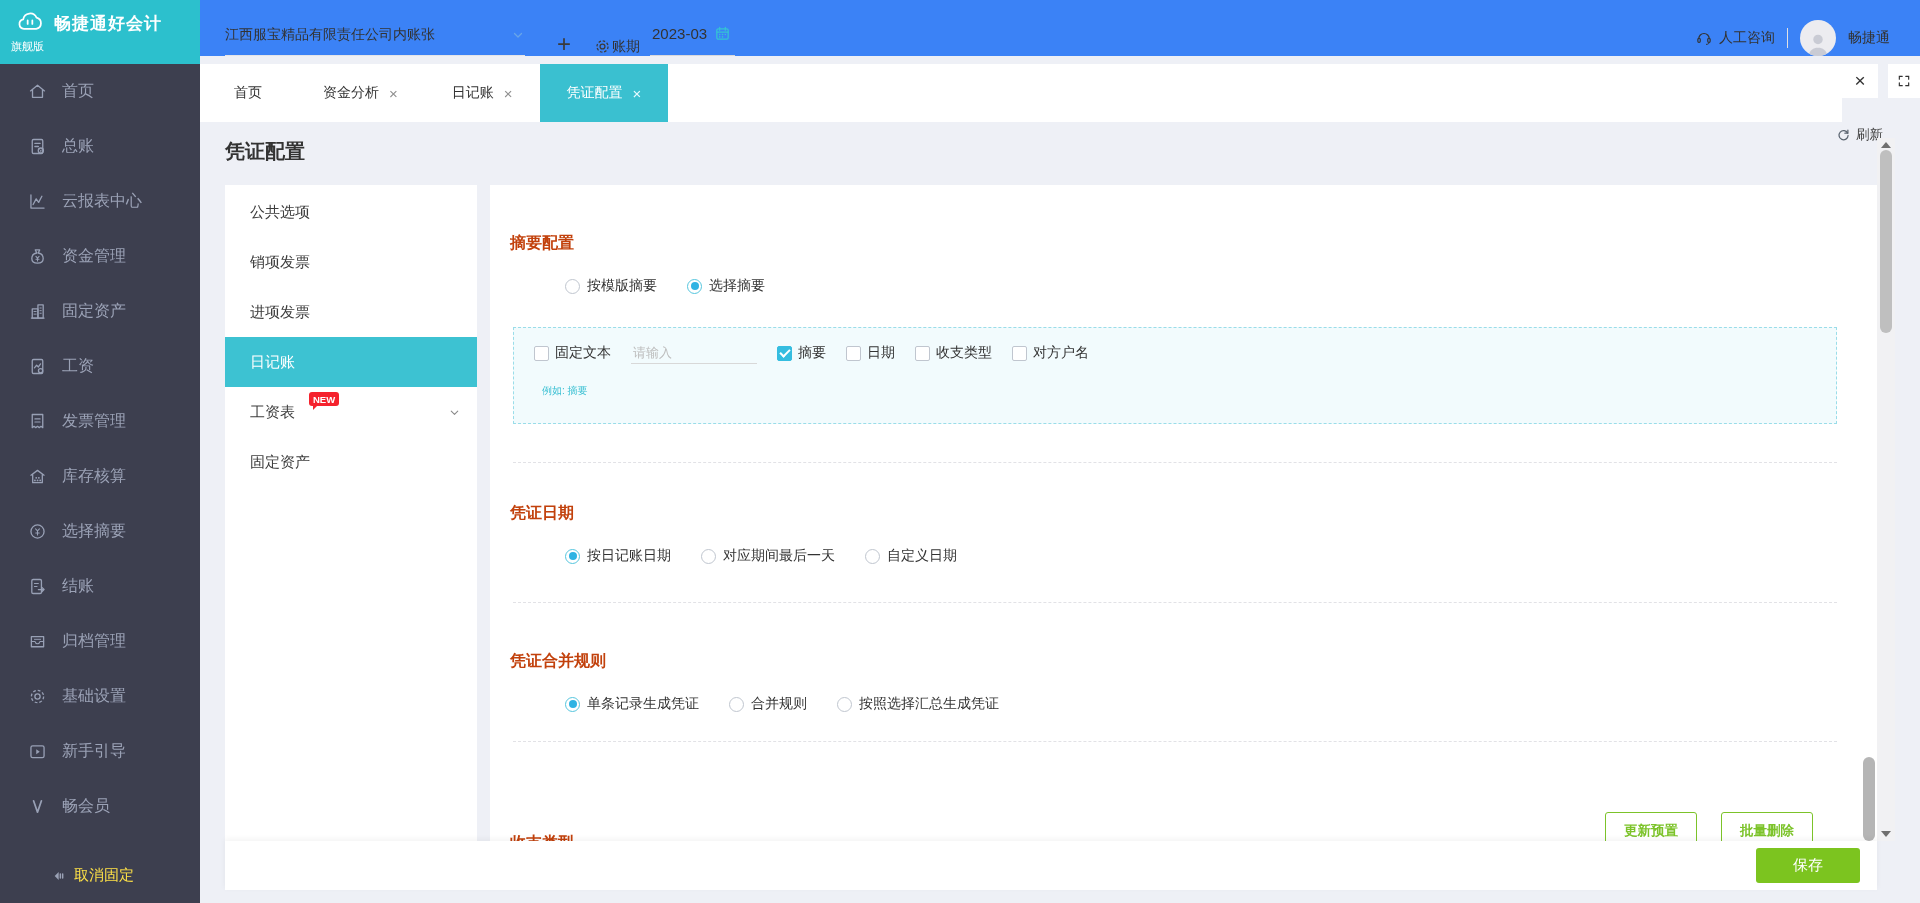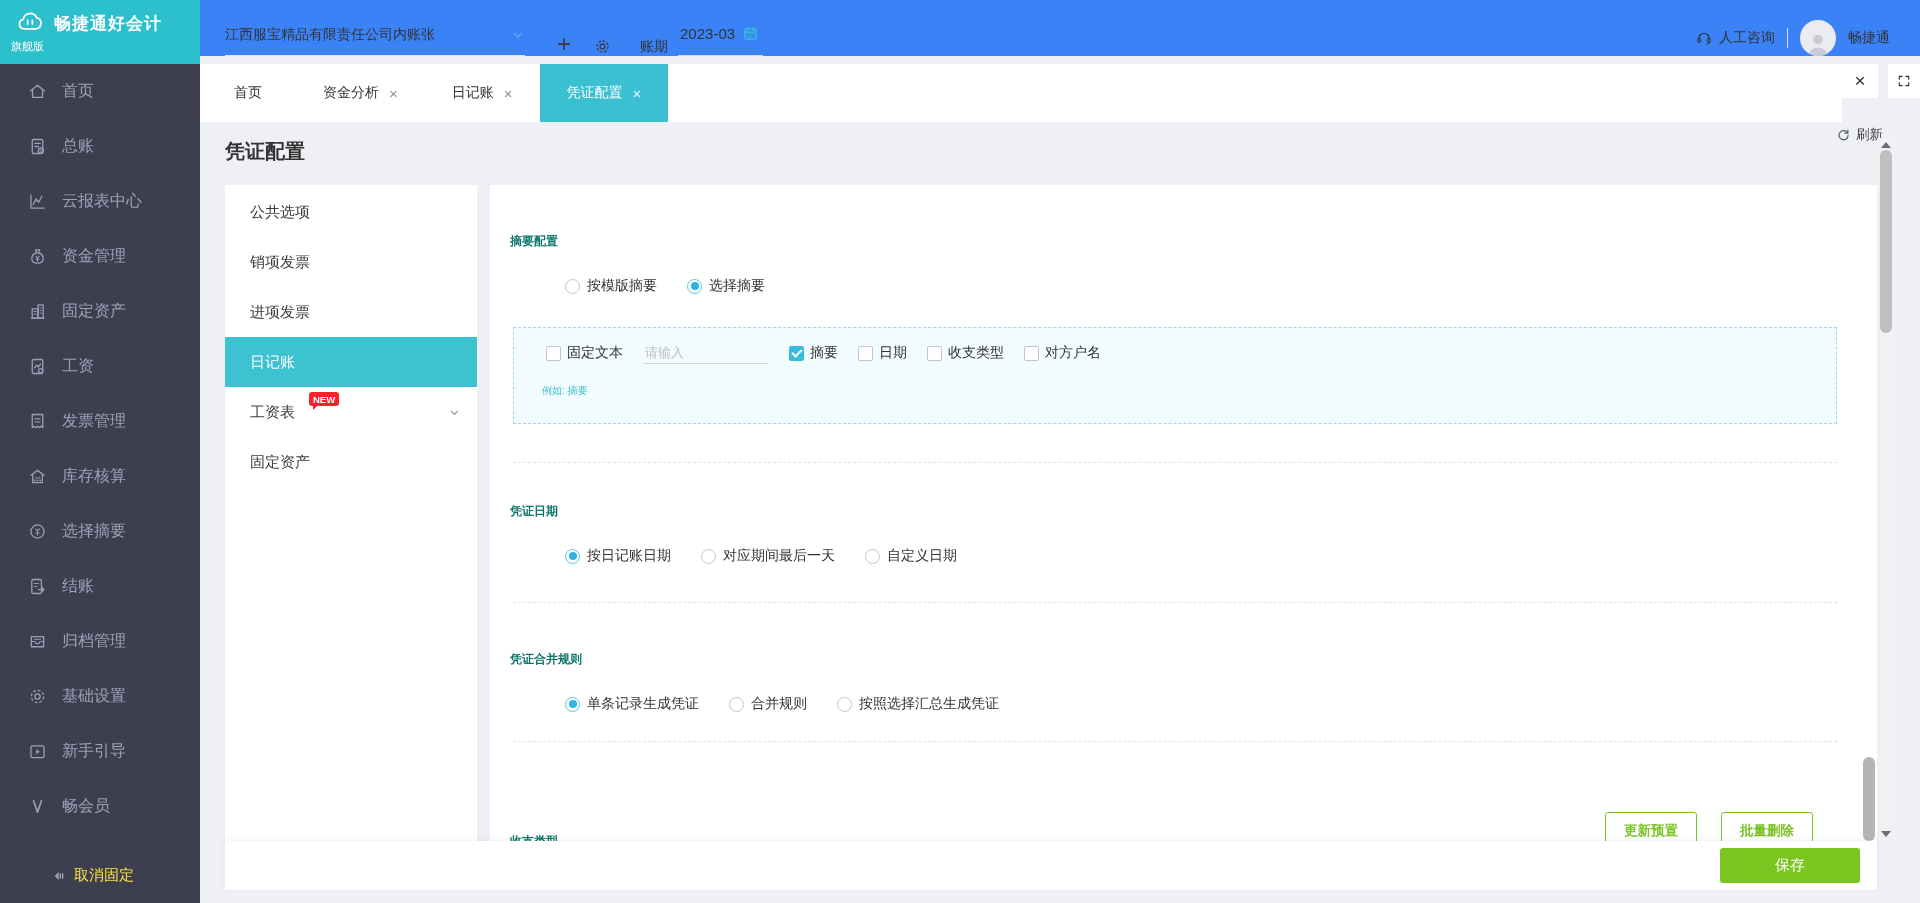--- a/index.html
+++ b/index.html
@@ -20,21 +20,21 @@
     color:#fde047; font-size:15px; cursor:pointer; }
 
   
   .topbar { position:absolute; left:200px; top:0; width:1720px; height:56px; background:#3b82f6;
     display:flex; align-items:flex-end; }
   .company-box { margin-left:25px; width:300px; height:42px; margin-top:8px;
     display:flex; align-items:center; justify-content:space-between;
     border-bottom:1px solid #e4e4e8; font-size:14px; cursor:pointer; }
   .tb-plus { margin-left:32px; font-size:24px; font-weight:400; color:#3a3a3a; cursor:pointer; line-height:1; }
   .tb-gear { margin-left:22px; cursor:pointer; display:flex; }
-  .period-label { margin-left:28px; font-size:14px; }
+  .period-label { font-size:14px; }
   .period-box { margin-left:10px; display:flex; align-items:center; gap:7px; height:42px; margin-top:8px;
     border-bottom:1px solid #d8d8dc; padding:0 4px 2px 2px; cursor:pointer; font-size:15px; }
   .tb-right { margin-left:auto; margin-right:30px; display:flex; align-items:center; gap:12px; font-size:14px; }
   .tb-divider { width:1px; height:20px; background:#e0e0e4; }
   .avatar { width:36px; height:36px; border-radius:50%; background:#ececf0; overflow:hidden;
     display:flex; align-items:flex-end; justify-content:center; cursor:pointer; }
   .support { display:flex; align-items:center; gap:6px; cursor:pointer; }
 
   
   .tabbar { position:absolute; left:200px; top:64px; width:1720px; height:58px; background:#fff; display:flex; }
@@ -60,36 +60,36 @@
     font-size:15px; color:#3c3c3c; cursor:pointer; margin-top:0; }
   .menu-panel .pad { height:2px; }
   .sm-item.active { background:#3dc2d2; color:#fff; }
   .badge { position:absolute; left:84px; top:5px; background:#f5222d; color:#fff; font-size:9.5px;
     font-weight:bold; padding:1.5px 4px; border-radius:3px; line-height:1.2; }
   .badge::after { content:''; position:absolute; left:4px; bottom:-4px;
     border:3px solid transparent; border-top-color:#f5222d; border-left-color:#f5222d; }
   .sm-chevron { position:absolute; right:16px; top:19px; display:flex; }
 
   .main-panel { position:absolute; left:290px; top:63px; width:1387px; height:656px; background:#fff; }
-  .sec-h { position:absolute; left:20px; font-size:12px; font-weight:bold; color:#0f766e; }
+  .sec-h { position:absolute; left:20px; font-size:16px; font-weight:bold; color:#c2410c; }
   .radio-row { position:absolute; left:75px; display:flex; align-items:center; gap:30px; font-size:14px; }
   .radio { display:flex; align-items:center; gap:7px; cursor:pointer; }
   .rdot { width:15px; height:15px; border-radius:50%; border:1px solid #c0c6cf; background:#fff;
     display:flex; align-items:center; justify-content:center; }
   .radio.checked .rdot { border-color:#56c6de; }
   .radio.checked .rdot::after { content:''; width:8px; height:8px; border-radius:50%; background:#2eb3e3; }
   .cbx { display:flex; align-items:center; gap:6px; cursor:pointer; }
   .cbox { width:15px; height:15px; border:1px solid #c0c6cf; border-radius:2px; background:#fff;
     display:flex; align-items:center; justify-content:center; }
   .cbx.checked .cbox { background:#35bde0; border-color:#35bde0; }
   .cbx.checked .cbox::after { content:''; width:8px; height:4px; border-left:2px solid #fff;
     border-bottom:2px solid #fff; transform:rotate(-45deg); margin-top:-3px; }
   .bluebox { position:absolute; left:23px; top:142px; width:1324px; height:97px;
     background:#f2fbfd; border:1px dashed #9adde9; }
-  .bb-row1 { display:flex; gap:20px; margin:14px 0 0 32px; font-size:14px; }
+  .bb-row1 { display:flex; gap:20px; margin:14px 0 0 20px; font-size:14px; }
   .bb-input { width:126px; border:none; outline:none; background:transparent; font-size:13px;
     border-bottom:1px solid #d8d8d8; padding:3px 2px; color:#333;
     font-family:"Liberation Sans","DejaVu Sans",sans-serif; }
   .bb-input::placeholder { color:#bdbdbd; }
   .bb-example { margin:20px 0 0 28px; font-size:10px; color:#3bc0d3; }
   .dashline { position:absolute; left:23px; width:1324px; border-top:1px dashed #e2e2e6; }
   .btn-row { position:absolute; right:64px; top:627px; display:flex; gap:24px;font-weight:bold; }
   .gbtn { width:92px; height:38px; background:#fff; border:1px solid #7cc32a; border-radius:3px;
     color:#7cc32a; font-size:13.5px; display:flex; align-items:center; justify-content:center; cursor:pointer; }
 
@@ -98,21 +98,21 @@
   .scrolltrack { position:absolute; left:1677px; top:16px; width:18px; height:703px; background:#f1f1f3; }
   .scrollthumb { position:absolute; left:3px; top:12px; width:12px; height:183px;
     background:#bfbfbf; border-radius:7px; cursor:pointer; }
   .arrow-up { position:absolute; left:4px; top:4px; width:0; height:0;
     border:5px solid transparent; border-bottom:6px solid #6f6f6f; border-top:none; cursor:pointer; }
   .arrow-down { position:absolute; left:4px; bottom:4px; width:0; height:0;
     border:5px solid transparent; border-top:6px solid #6f6f6f; border-bottom:none; cursor:pointer; }
 
   .footerbar { position:absolute; left:25px; top:719px; width:1652px; height:49px; background:#fff;
     z-index:5; box-shadow:0 -2px 6px rgba(0,0,0,.05); }
-  .save-btn { position:absolute; right:17px; top:7px; width:140px; height:35px; background:#7cc41f;
+  .save-btn { position:absolute; right:17px; top:7px; width:104px; height:35px; background:#7cc41f;
     border:none; border-radius:3px; color:#fff; font-size:15px; cursor:pointer;
     font-family:"Liberation Sans","DejaVu Sans",sans-serif; }
 </style>
 </head>
 <body>
 
 <aside class="sidebar">
   <div class="logo">
     <div class="logo-row">
       <span style="display:flex;">

